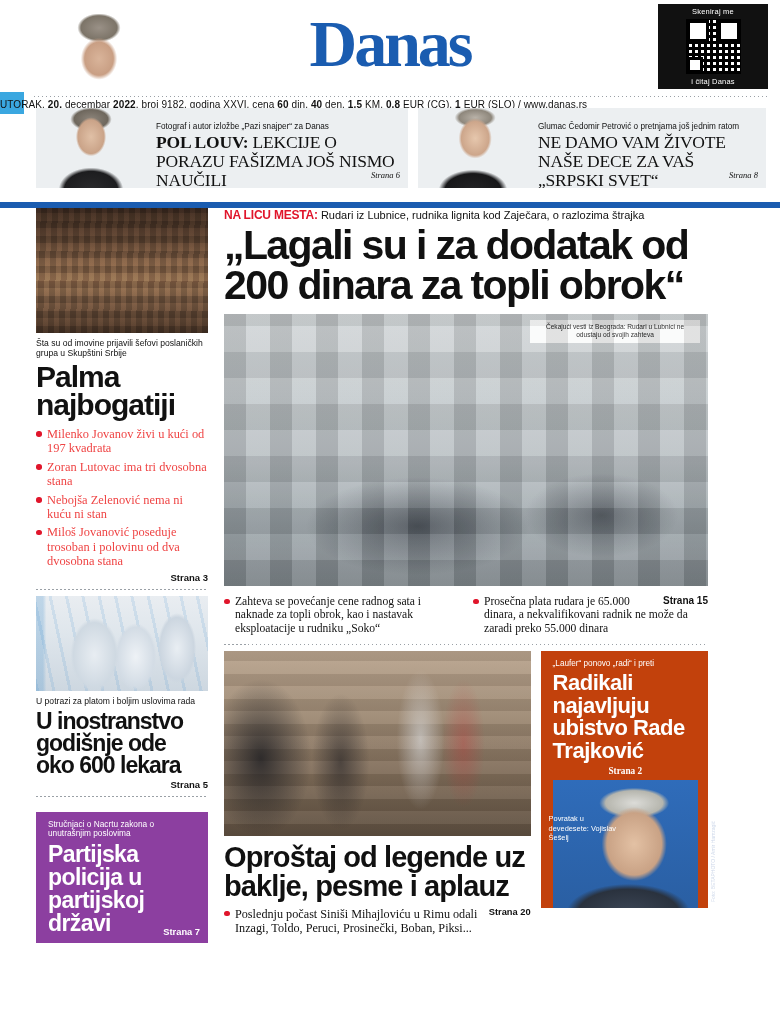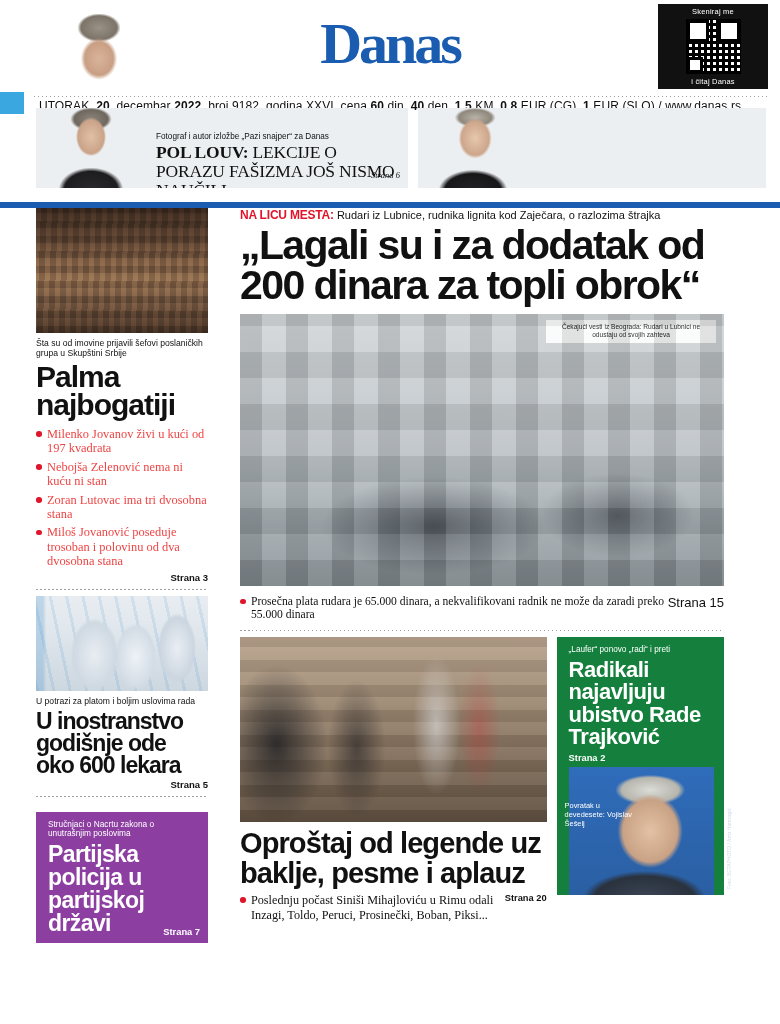--- a/index.html
+++ b/index.html
@@ -12,21 +12,21 @@
   .page { position: relative; width: 780px; height: 1024px; background:#fff; }
 
   
   .masthead { position:relative; height:100px; }
   .logo-wrap {
     position:absolute; left:190px; top:-2px; width:400px; height:92px;
     display:flex; align-items:center; justify-content:center;
   }
   .logo {
     font-family:"Liberation Serif", serif;
-    font-weight:700; font-size:58px; color:#1a5cb0;
+    font-weight:700; font-size:66px; color:#1a5cb0;
     letter-spacing:-3px; line-height:1;
   }
   .qr-box {
     position:absolute; right:12px; top:4px;
     width:110px; height:85px; background:#111; color:#fff;
     display:flex; flex-direction:column; align-items:center; justify-content:space-between;
     padding:3px 0 3px 0;
   }
   .qr-label { font-size:7.5px; letter-spacing:.2px; }
   .qr-code {
@@ -53,22 +53,22 @@
     background:
       radial-gradient(ellipse 26px 30px at 50% 52%, #d9b49a 0%, #c99f84 55%, rgba(201,159,132,0) 70%),
       radial-gradient(ellipse 30px 20px at 50% 16%, #9a9187 0%, #7c7468 60%, rgba(124,116,104,0) 72%),
       linear-gradient(#fff,#fff);
   }
   .rule-dots {
     position:absolute; left:34px; right:10px; top:96px; height:1px;
     background-image: repeating-linear-gradient(90deg,#9aa0a6 0 1.5px, transparent 1.5px 4px);
   }
   .info-line {
-    position:absolute; left:0; right:0; top:99px; text-align:center;
-    font-size:12px; color:#111; letter-spacing:.1px;
+    position:absolute; left:0; right:0; top:99px; text-align:left;
+    font-size:10px; color:#111; letter-spacing:.1px;
   }
   .info-line b { font-weight:700; }
   .blue-sq { position:absolute; left:0; top:92px; width:24px; height:22px; background:#3aa7e0; }
 
   
   .promo-row { position:relative; margin-top:8px; height:92px; }
   .promo {
     position:absolute; top:0; height:80px; background:#eceff1;
     display:flex; overflow:hidden;
   }
@@ -84,42 +84,42 @@
       linear-gradient(#eceff1,#eceff1);
   }
   .pf2 {
     width:100%; height:100%;
     background:
       radial-gradient(ellipse 23px 28px at 52% 38%, #e6c7ad 0%, #cda68b 60%, rgba(0,0,0,0) 72%),
       radial-gradient(ellipse 27px 13px at 52% 12%, #b9b2a8 0%, #8e877c 60%, rgba(0,0,0,0) 76%),
       radial-gradient(ellipse 40px 24px at 50% 103%, #232325 0%, #171719 70%, rgba(0,0,0,0) 86%),
       linear-gradient(#eceff1,#eceff1);
   }
-  .promo-text { flex:1; padding:24px 8px 4px 10px; position:relative; }
+  .promo-text { flex:1; padding:14px 8px 4px 10px; position:relative; }
   .promo-kicker { font-size:8.2px; color:#111; line-height:1.15; }
   .promo-head {
     font-family:"Liberation Serif", serif;
     font-size:17.5px; line-height:1.08; color:#111; margin-top:2px;
     letter-spacing:-.2px;
   }
   .promo-head b { font-weight:700; }
   .promo-page {
     position:absolute; right:8px; bottom:8px;
     font-family:"Liberation Serif", serif; font-style:italic;
     font-weight:400; font-size:8.5px; color:#111;
   }
 
   
   .blue-band { position:relative; height:6px; background:#1a5cb0; margin-top:2px; }
   .blue-band::after{ content:""; position:absolute; left:0; right:0; top:6px; height:3px; background:#fff; }
 
   
   .main { position:relative; padding:0; }
   .col-left { position:absolute; left:36px; top:0; width:172px; }
-  .col-right { position:absolute; left:216px; top:0; width:508px;padding-left:24px; }
+  .col-right { position:absolute; left:200px; top:0; width:508px;padding-left:24px; }
 
   .photo { width:100%; background:#c8cdd2; position:relative; overflow:hidden; }
   .parl {
     background:
       linear-gradient(180deg,#3d2b20 0%,#5a4130 24%,#7b5b42 42%,#8d6b4d 58%,#6d513c 78%,#4a3527 100%),
       #5a4130;
     position:relative;
   }
   .parl::after{
     content:""; position:absolute; inset:0;
@@ -180,21 +180,21 @@
 
   .facts { display:flex; gap:14px; margin-top:9px; }
   .fact {
     flex:1; font-family:"Liberation Serif", serif; font-size:11.6px; line-height:1.17;
     color:#111; padding-left:11px; position:relative;
   }
   .fact::before {
     content:""; position:absolute; left:0; top:4px;
     width:5.5px; height:5.5px; border-radius:50%; background:#e0152b;
   }
-  .fact .sp { font-family:"Liberation Sans",sans-serif; font-weight:400; font-size:13px; float:right; }
+  .fact .sp { font-family:"Liberation Sans",sans-serif; font-weight:700; font-size:10px; float:right; }
 
   
   .docs {
     background:linear-gradient(180deg,#e9edf1 0%,#dfe6ec 40%,#cdd7e0 100%);
     position:relative;
   }
   .docs::after{
     content:""; position:absolute; inset:0;
     background:
       radial-gradient(ellipse 30px 46px at 34% 62%, #e8edf2 0%, #cfd9e2 70%, rgba(0,0,0,0) 80%),
@@ -234,25 +234,25 @@
     padding-left:11px; position:relative; margin-top:5px;
   }
   .bc-bullet::before {
     content:""; position:absolute; left:0; top:4px;
     width:5.5px; height:5.5px; border-radius:50%; background:#e0152b;
   }
 
   
   .blue-box {
     position:absolute; left:0; top:0; width:100%;
-    background:#15803d; color:#fff; padding:8px 10px 0 12px;
+    background:#c2410c; color:#fff; padding:8px 10px 0 12px;
   }
   .bb-kick { font-size:8.2px; line-height:1.2; }
   .bb-head { font-weight:700; font-size:22px; line-height:1.02; margin-top:4px; letter-spacing:-.5px; }
-  .bb-page { font-weight:700; font-size:9.3px; text-align:left; margin-top:4px; }
+  .bb-page { font-weight:700; font-size:9.3px; text-align:center; margin-top:4px;font-family:Liberation Serif, serif; }
   .bb-photo {
     height:128px; margin-top:4px; position:relative; overflow:hidden;
     background:linear-gradient(180deg,#2f6cba 0%,#2a5fa3 100%);
   }
   .bb-photo::after{
     content:""; position:absolute; inset:0;
     background:
       radial-gradient(ellipse 44px 50px at 56% 50%, #e3c1a4 0%, #c9a285 62%, rgba(0,0,0,0) 74%),
       radial-gradient(ellipse 46px 20px at 56% 18%, #dcdcd8 0%, #b6b6ae 62%, rgba(0,0,0,0) 76%),
       radial-gradient(ellipse 72px 34px at 52% 104%, #3c4656 0%, #2a323e 70%, rgba(0,0,0,0) 86%);
@@ -308,40 +308,45 @@
         <div class="promo-kicker">Fotograf i autor izložbe „Pazi snajper“ za Danas</div>
         <div class="promo-head"><b>POL LOUV:</b><span> LEKCIJE O PORAZU FAŠIZMA JOŠ NISMO NAUČILI</span></div>
         <div class="promo-page">Strana 6</div>
       </div>
     </div>
 
     <div class="promo promo-right">
       <div class="promo-photo">
           <div class="pf2"></div>
         </div>
+      <div class="promo-text">
+        <div class="promo-kicker">Glumac Čedomir Petrović o pretnjama još jednim ratom</div>
+        <div class="promo-head"><span>NE DAMO VAM ŽIVOTE NAŠE DECE ZA VAŠ „SRPSKI SVET“</span></div>
+        <div class="promo-page">Strana 8</div>
+      </div>
     </div>
   </div>
 
   <div class="blue-band"></div>
 
   <div class="main">
 
     <div class="col-left">
 
       <div class="photo parl" style="height:125px;">
         
       </div>
 
       <div class="kicker2">Šta su od imovine prijavili šefovi poslaničkih grupa u Skupštini Srbije</div>
       <div class="bighead">Palma najbogatiji</div>
 
       <ul class="bullets">
         <li>Milenko Jovanov živi u kući od 197 kvadrata</li>
+        <li>Zoran Lutovac ima tri dvosobna stana</li>
         <li>Nebojša Zelenović nema ni kuću ni stan</li>
-        <li>Zoran Lutovac ima tri dvosobna stana</li>
         <li>Miloš Jovanović poseduje trosoban i polovinu od dva dvosobna stana</li>
       </ul>
       <div class="strana">Strana 3</div>
 
       <div class="dotrule"></div>
 
       <div class="photo docs" style="height:95px;">
         
       </div>
 
@@ -368,20 +373,23 @@
         <div>„Lagali su i za dodatak od</div>
         <div>200 dinara za topli obrok“</div>
       </div>
 
       <div class="photo lead-photo mine">
         <div class="photo-cap">Čekajući vesti iz Beograda: Rudari u Lubnici ne odustaju od svojih zahteva</div>
 
       </div>
 
       <div class="facts">
+        <div class="fact">
+          <span class="sp"></span><span>Zahteva se povećanje cene radnog sata i naknade za topli obrok, kao i nastavak eksploatacije u rudniku „Soko“</span>
+        </div>
         <div class="fact">
           <span class="sp">Strana 15</span><span>Prosečna plata rudara je 65.000 dinara, a nekvalifikovani radnik ne može da zaradi preko 55.000 dinara</span>
         </div>
       </div>
 
       <div class="dotrule" style="margin-top:8px;"></div>
 
       <div style="position:relative; display:flex; gap:10px; margin-top:2px;">
 
         <div style="width:348px;">

